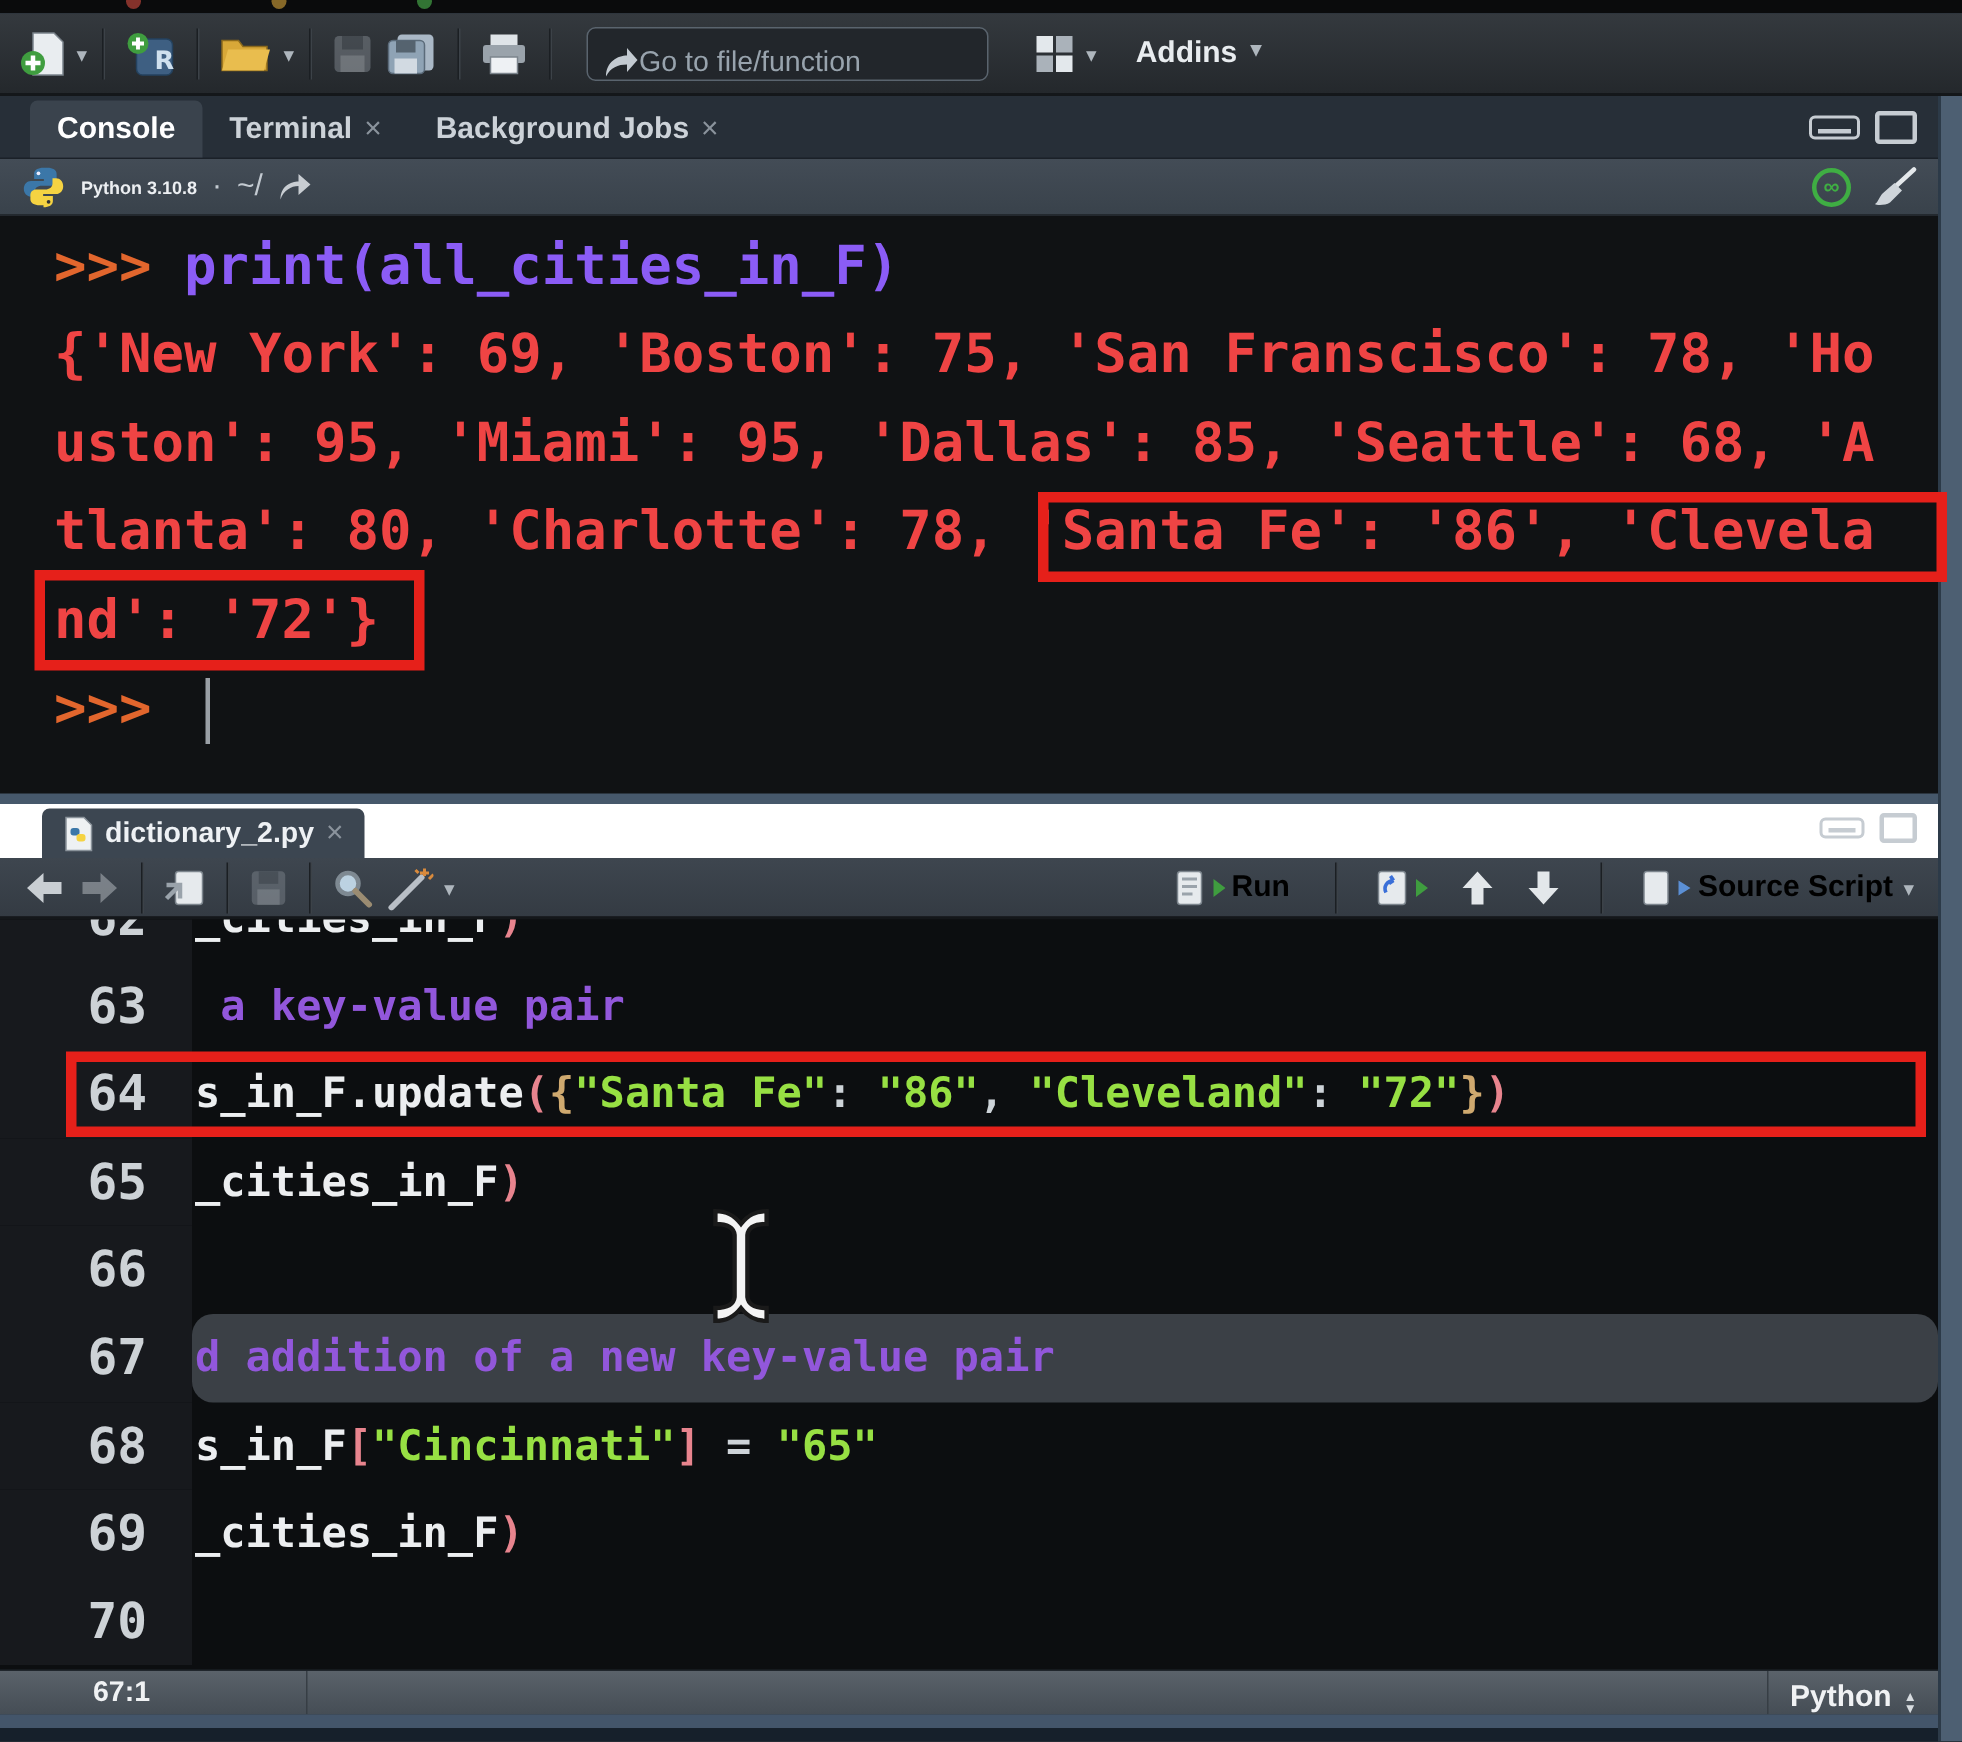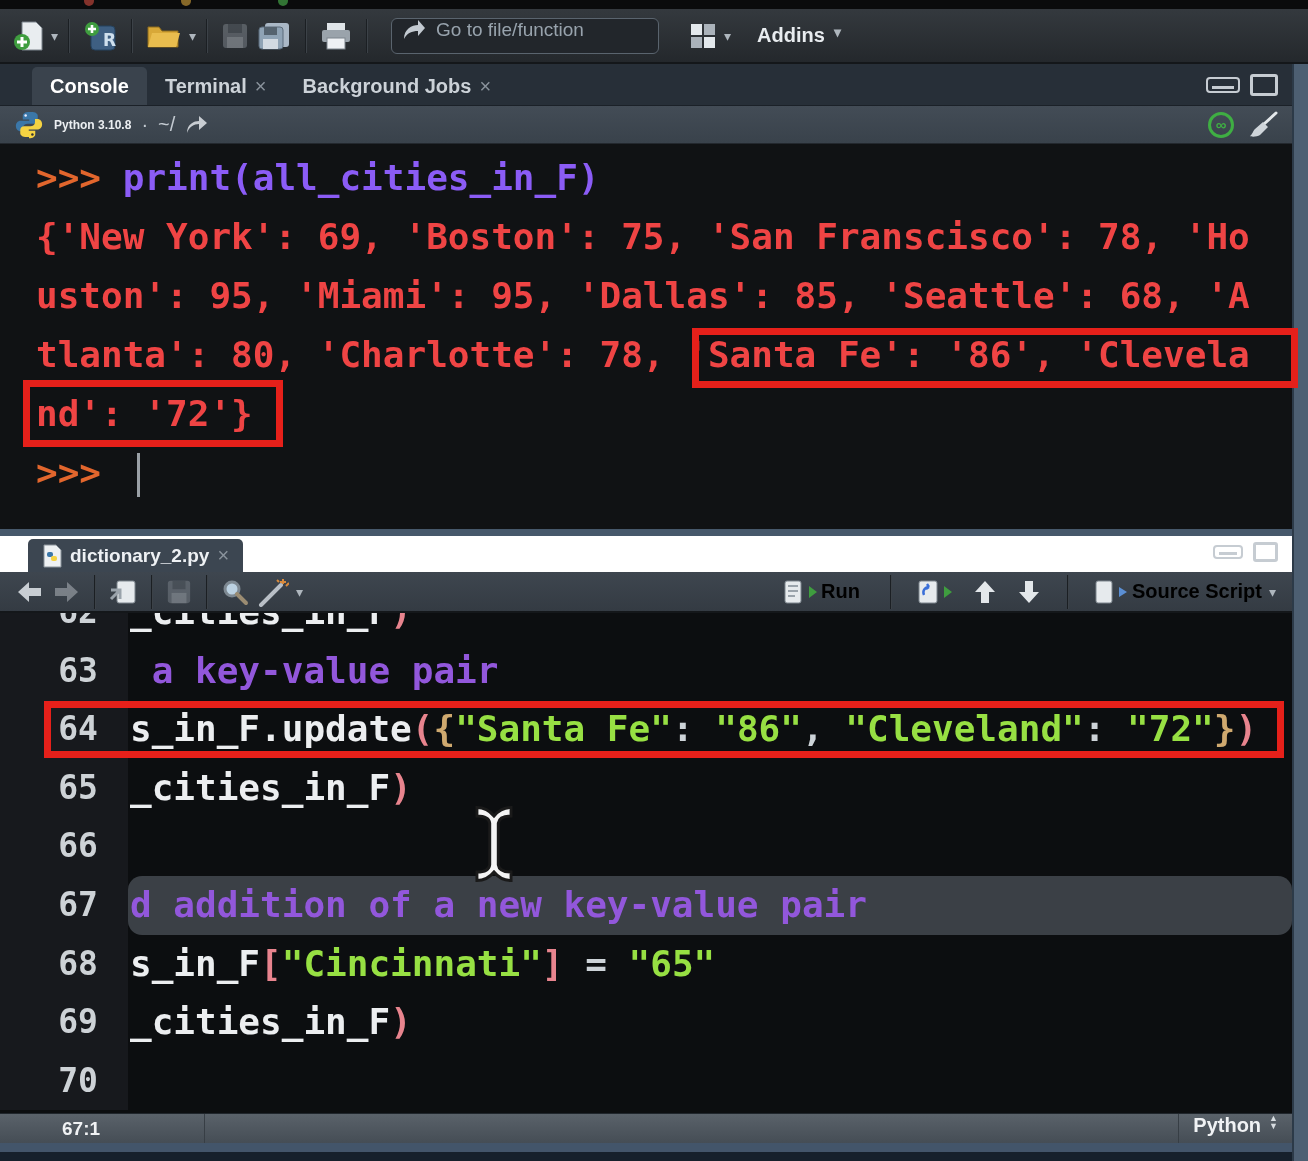--- a/index.html
+++ b/index.html
@@ -12,28 +12,28 @@
   .t-red{left:84px;background:#a33c33;}
   .t-yellow{left:181px;background:#a5802f;}
   .t-green{left:278px;background:#3c8f3e;}
   
   .main-toolbar{position:absolute;left:0;top:9px;width:1308px;height:55px;
     background:linear-gradient(#34393e,#24282c);border-bottom:2px solid #14171a;
     display:flex;align-items:center;padding:0 10px;}
   .tb-btn{background:none;border:none;padding:2px 4px;display:flex;align-items:center;cursor:pointer;}
   .caret{color:#aeb6bd;font-size:14px;margin-left:3px;}
   .tb-sep{width:1px;height:34px;background:#1b1f23;margin:0 10px;box-shadow:1px 0 0 #3c4248;}
-  .goto-box{display:flex;align-items:flex-start;gap:10px;width:268px;height:36px;margin:0 14px;
+  .goto-box{display:flex;align-items:flex-end;width:268px;height:36px;margin:0 14px;
     background:#22262b;border:1px solid #5a646e;border-radius:6px;padding:0 10px;}
   .goto-text{color:#98a3ad;font-size:19px;}
   .addins{display:flex;gap:6px;margin-left:26px;color:#e8ecef;
     font-size:20px;font-weight:600;cursor:pointer;}
   
   .console-pane{position:absolute;left:0;top:64px;width:1292px;height:465px;background:#101214;}
-  .tabstrip{height:42px;background:#272f38;display:flex;align-items:flex-end;padding-left:32px;
+  .tabstrip{height:42px;background:#272f38;display:flex;align-items:flex-end;padding-left:20px;
     border-bottom:1px solid #1b2128;position:relative;}
   .tab{display:flex;align-items:center;gap:8px;height:38px;padding:0 18px;color:#ccd2d8;
     font-size:20px;font-weight:600;cursor:pointer;}
   .tab.active{background:#3a434d;border-radius:5px 5px 0 0;color:#fff;}
   .tclose{color:#8a939c;font-size:20px;font-weight:400;}
   .win-controls{position:absolute;right:14px;top:10px;display:flex;gap:10px;align-items:center;}
   .ic-min{width:34px;height:16px;border:2px solid #c6ccd2;border-radius:4px;position:relative;}
   .ic-min::after{content:"";position:absolute;left:4px;right:4px;bottom:2px;height:3px;background:#c6ccd2;}
   .ic-max{width:28px;height:22px;border:3px solid #c6ccd2;border-radius:3px;}
   .engine-bar{height:38px;background:linear-gradient(#434c56,#39424b);display:flex;align-items:center;
@@ -61,34 +61,34 @@
   .ed-winctl .ic-max{width:25px;height:20px;}
   .ed-toolbar{height:41px;background:linear-gradient(#3e464f,#343b43);display:flex;align-items:center;
     padding:0 12px;border-bottom:2px solid #14171a;color:#e8ebee;}
   .ed-label{font-size:20px;font-weight:600;margin:0 4px;}
   .ed-right{margin-left:auto;display:flex;align-items:center;gap:12px;}
   .code-area{position:relative;height:500px;overflow:hidden;background:#0c0e10;}
   .code-rows{margin-top:-30px;font-family:"DejaVu Sans Mono",monospace;font-weight:700;}
   .crow{display:flex;height:58.6px;line-height:58.6px;justify-content:center;}
   .gnum{flex:0 0 128px;background:#17191d;color:#cdd2d6;font-size:33px;text-align:right;
     padding-right:30px;}
-  .ctext{flex:1;white-space:pre;font-size:36px;padding-left:2px;}
+  .ctext{flex:1;white-space:pre;font-size:28px;padding-left:2px;}
   .crow.current .ctext{background:#3b4046;border-radius:14px;}
   .tok-id{color:#eceef0;}
   .tok-paren{color:#e8848e;}
   .tok-brace{color:#cfa96f;}
   .tok-str{color:#97e043;}
   .tok-com{color:#9257db;}
   .tok-op{color:#cdd3d8;}
   .statusbar{position:absolute;left:0;bottom:0;width:100%;height:30px;
     background:linear-gradient(#5a626a,#454d55);border-top:1px solid #20262c;
     display:flex;align-items:center;color:#f0f2f4;}
   .pos-cell{width:205px;padding-left:62px;font-size:19px;font-weight:700;
     border-right:1px solid #373e45;height:100%;display:flex;align-items:center;}
-  .lang-cell{margin-left:auto;height:100%;display:flex;align-items:flex-start;gap:8px;
+  .lang-cell{margin-left:auto;height:100%;display:flex;align-items:flex-end;gap:8px;
     border-left:1px solid #373e45;padding:0 14px;font-size:20px;font-weight:600;cursor:pointer;}
   .updown{display:flex;flex-direction:column;font-size:9px;line-height:8px;color:#d7dce0;}
   
   .annot{position:absolute;border:7px solid #e6201a;pointer-events:none;}
   .annot-1{left:692px;top:328px;width:606px;height:60px;}
   .annot-2{left:23px;top:380px;width:260px;height:67px;}
   .annot-3{left:44px;top:701px;width:1240px;height:57px;}
   .ibeam{position:absolute;left:470px;top:805px;}
   .right-strip{position:absolute;right:0;top:64px;width:16px;height:1097px;background:#4d5f72;
     border-left:2px solid #2c3a48;}

